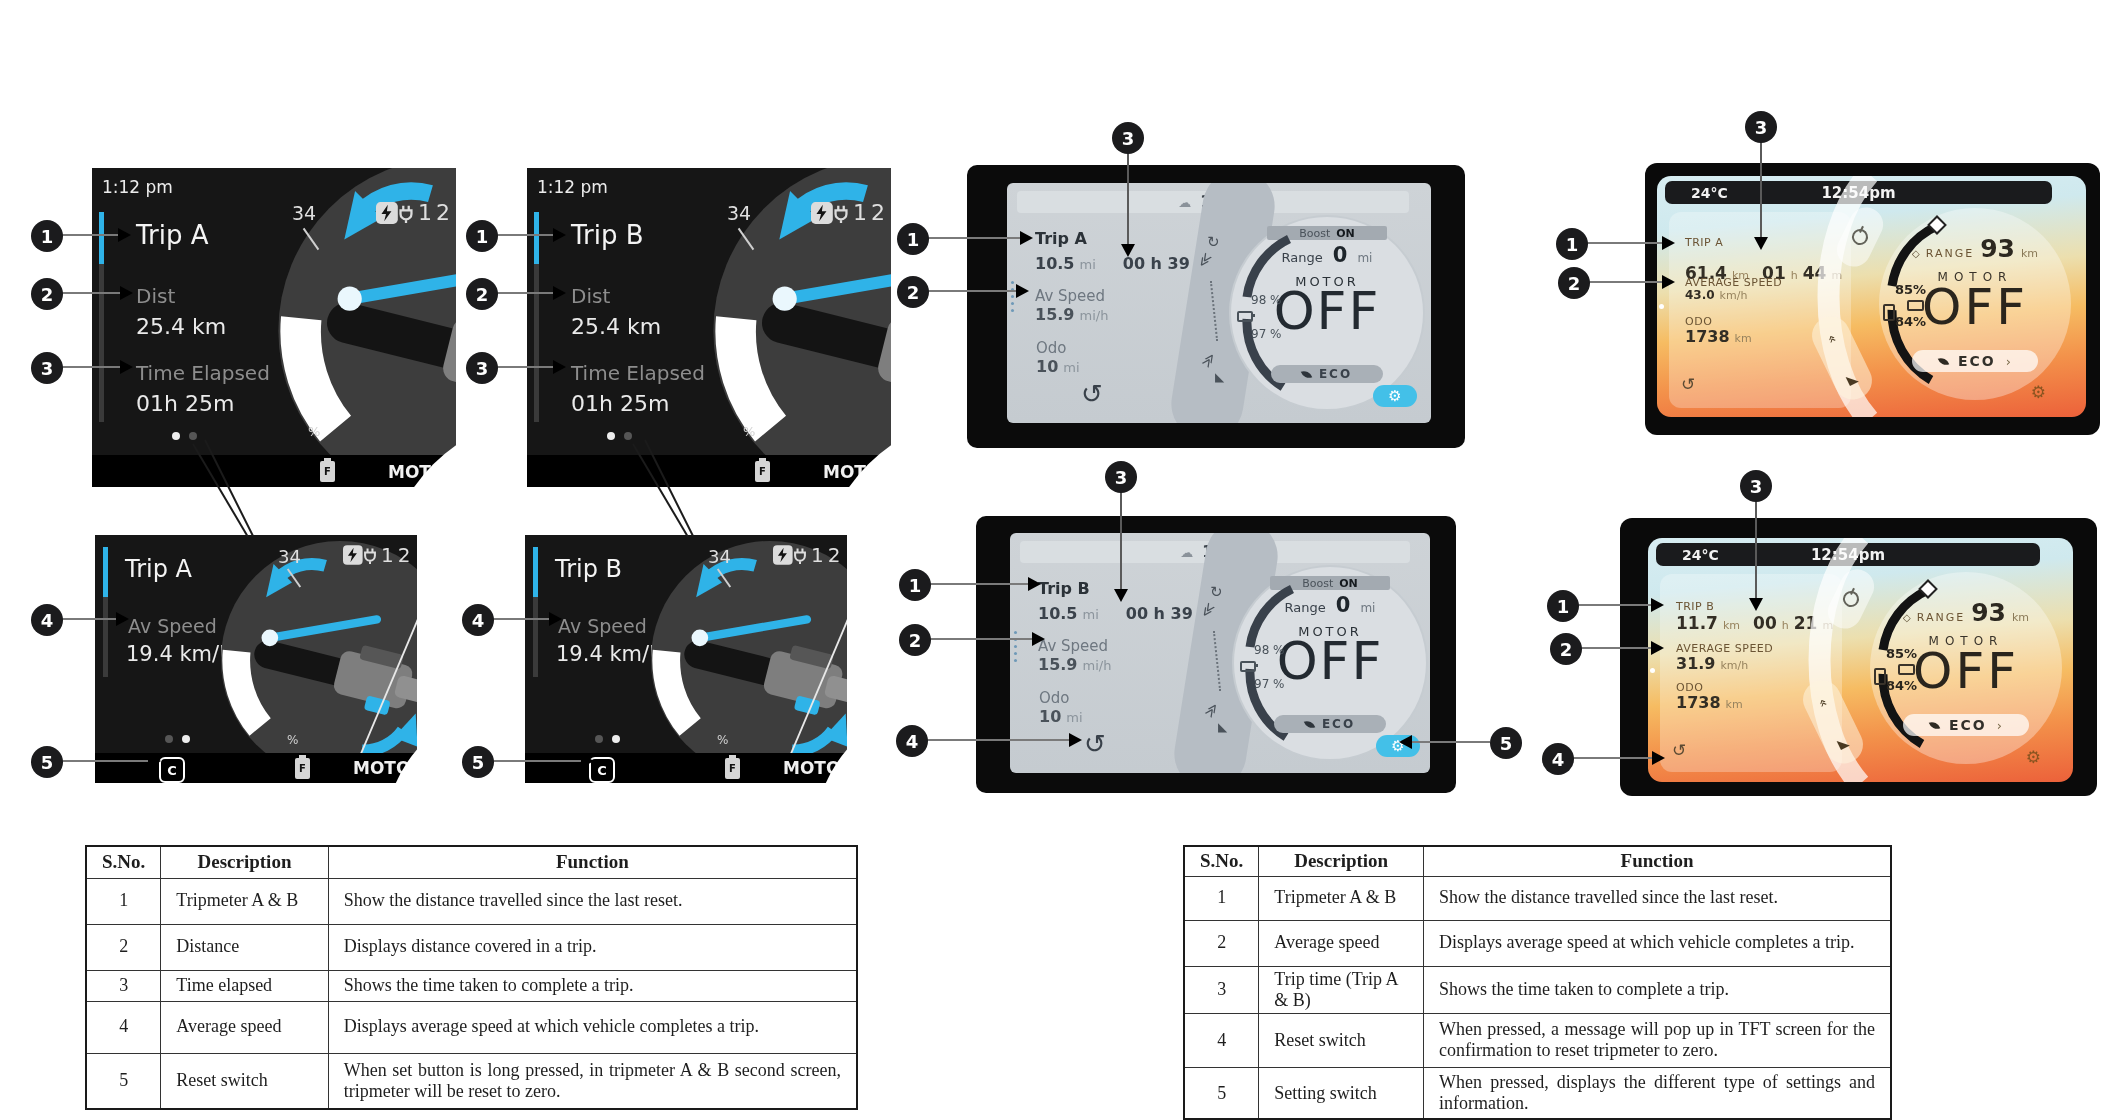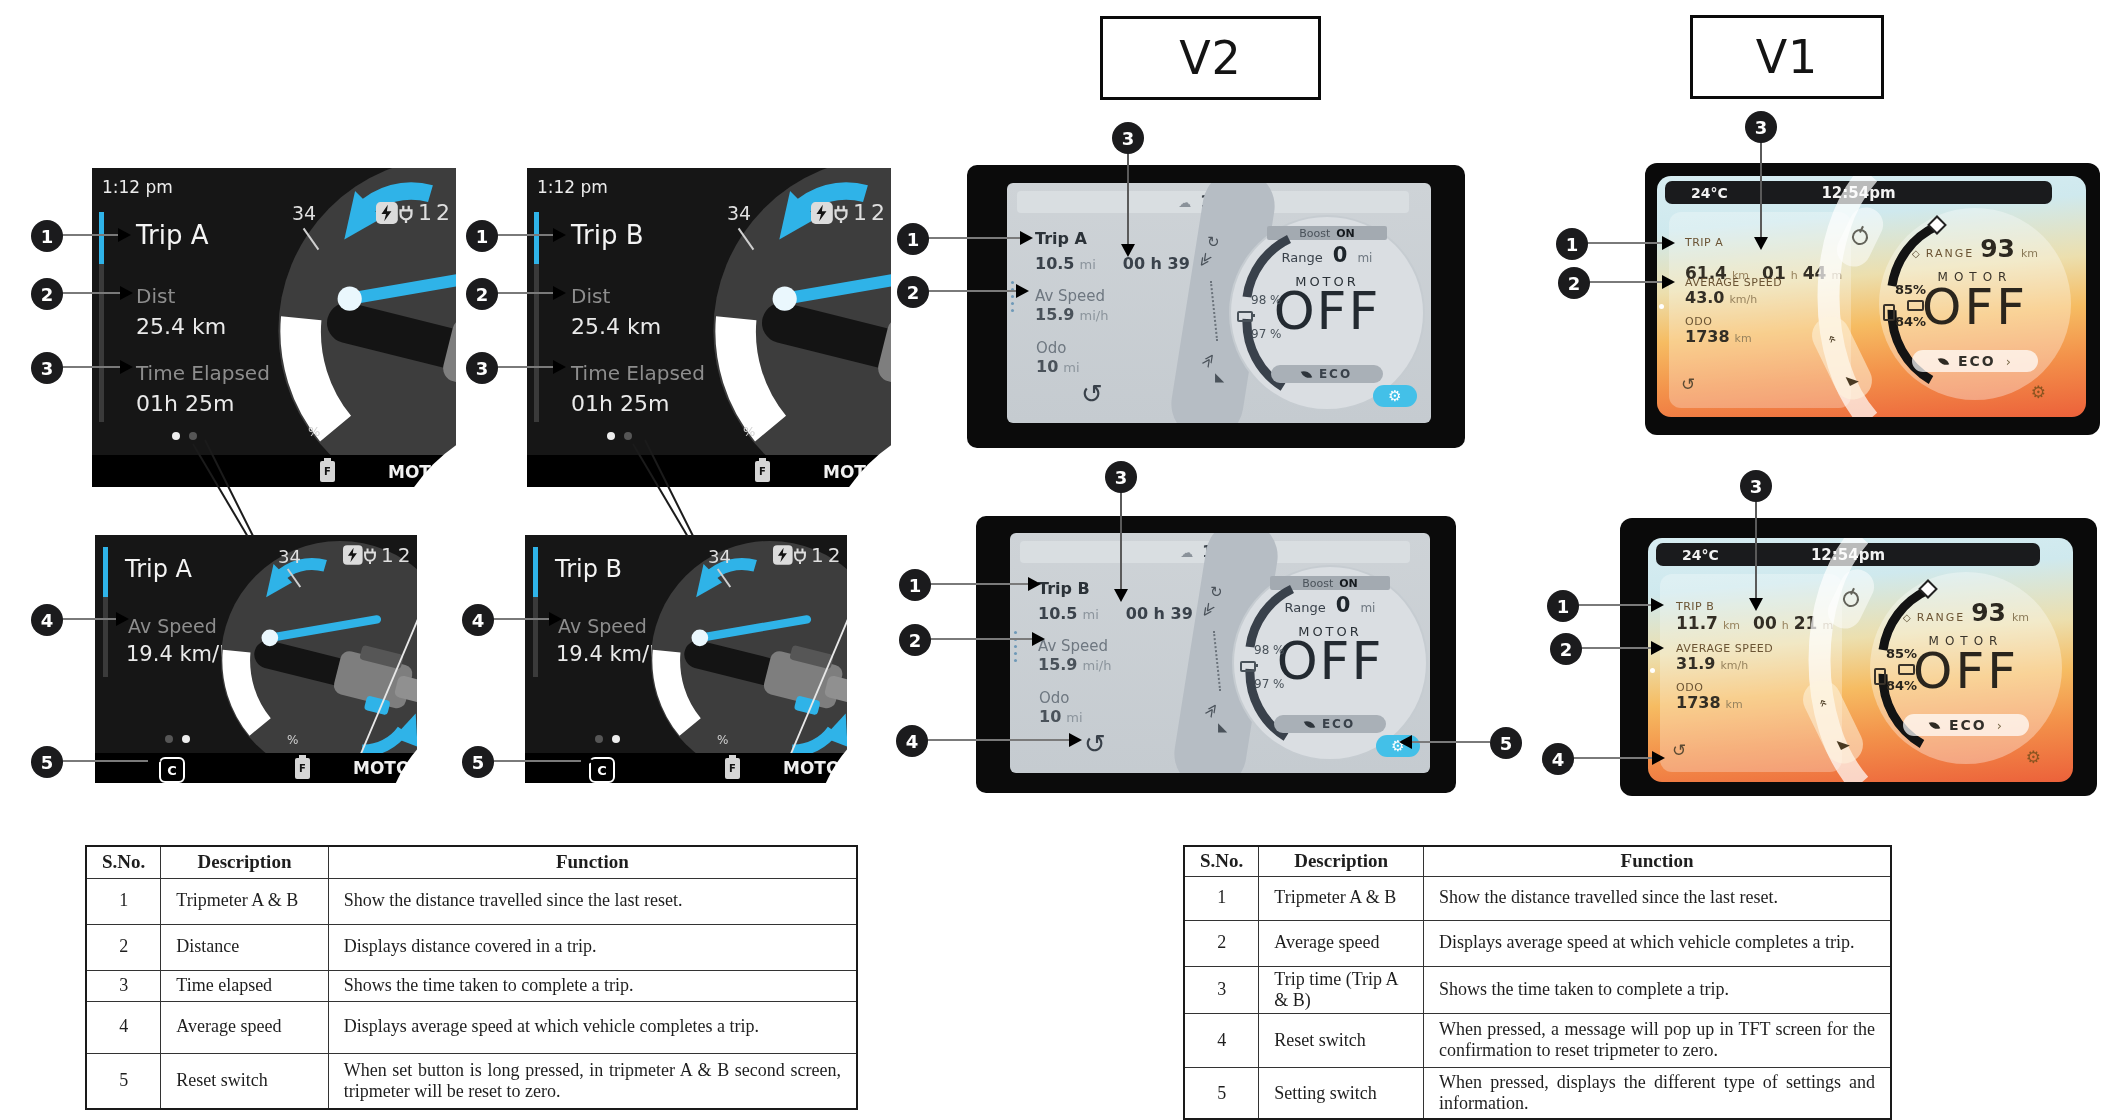--- a/index.html
+++ b/index.html
@@ -153,26 +153,20 @@
     <symbol id="chgicon" viewBox="0 0 44 26">
       <rect x="0" y="1" width="24" height="24" rx="5" fill="#dcdcdc"></rect>
       <polygon points="13,4 6,14 11,14 9,22 17,11 12,11" fill="#141414"></polygon>
       <path d="M30,10 v-5 M36,10 v-5 M27,10 h12 v4 a6,6 0 0 1 -12,0 z M33,20 v4" stroke="#dcdcdc" stroke-width="2.5" fill="none"></path>
     </symbol>
   </defs>
 </svg>
 
 <div id="canvas">
 
-  <div class="titlebox" style="left:1100px;top:16px;width:215px;height:78px">
-      <span>V2</span>
-    </div>
-  <div class="titlebox" style="left:1690px;top:15px;width:188px;height:78px">
-      <span>V1</span>
-    </div>
 
   <div class="vx2" style="left:92px;top:168px;width:364px;height:319px">
     <svg class="gsvg" style="left:185px;top:-12px" width="350" height="350">
         <use href="#hbar"></use>
       </svg>
     <div class="time">1:12 pm</div>
     <div class="scroll" style="top:44px;height:210px">
         <div class="thumb" style="height:52px"></div>
       </div>
     <div class="trip" style="left:44px;top:52px">Trip A</div>
@@ -454,21 +448,21 @@
       <div class="v1row" style="left:28px;top:87px">
         <span class="v1n">61.4</span>
         <span class="v1u">km</span>
         <span class="v1n" style="margin-left:8px">01</span>
         <span class="v1u">h</span>
         <span class="v1n">44</span>
         <span class="v1u">m</span>
       </div>
       <div class="v1lbl" style="left:28px;top:100px">AVERAGE SPEED</div>
       <div class="v1row" style="left:28px;top:112px">
-        <span class="v1n" style="font-size:16px">43.0</span>
+        <span class="v1n" style="font-size:12px">43.0</span>
         <span class="v1u">km/h</span>
       </div>
       <div class="v1lbl" style="left:28px;top:139px">ODO</div>
       <div class="v1row" style="left:28px;top:151px">
         <span class="v1n" style="font-size:16px">1738</span>
         <span class="v1u">km</span>
       </div>
       <div class="v1reset" style="left:24px;top:200px">↺</div>
       <svg style="position:absolute;left:140px;top:-2px" width="100" height="246">
         <path d="M72,0 C18,60 18,186 72,246" stroke="rgba(255,255,255,0.7)" stroke-width="22" fill="none"></path>

